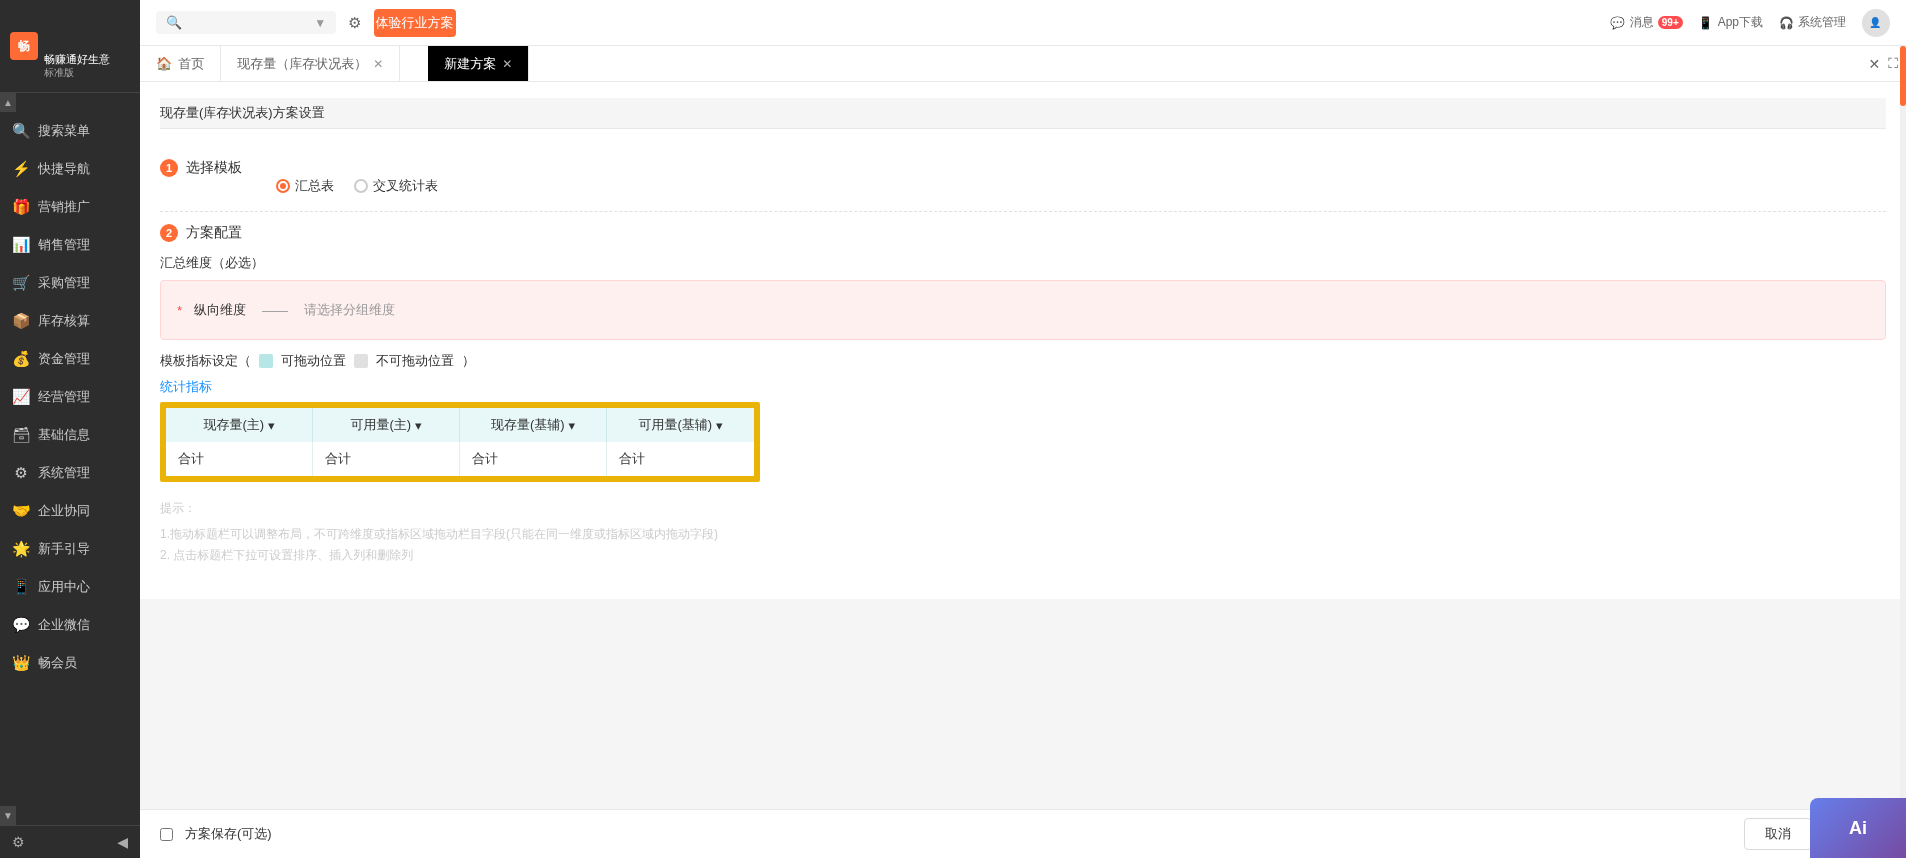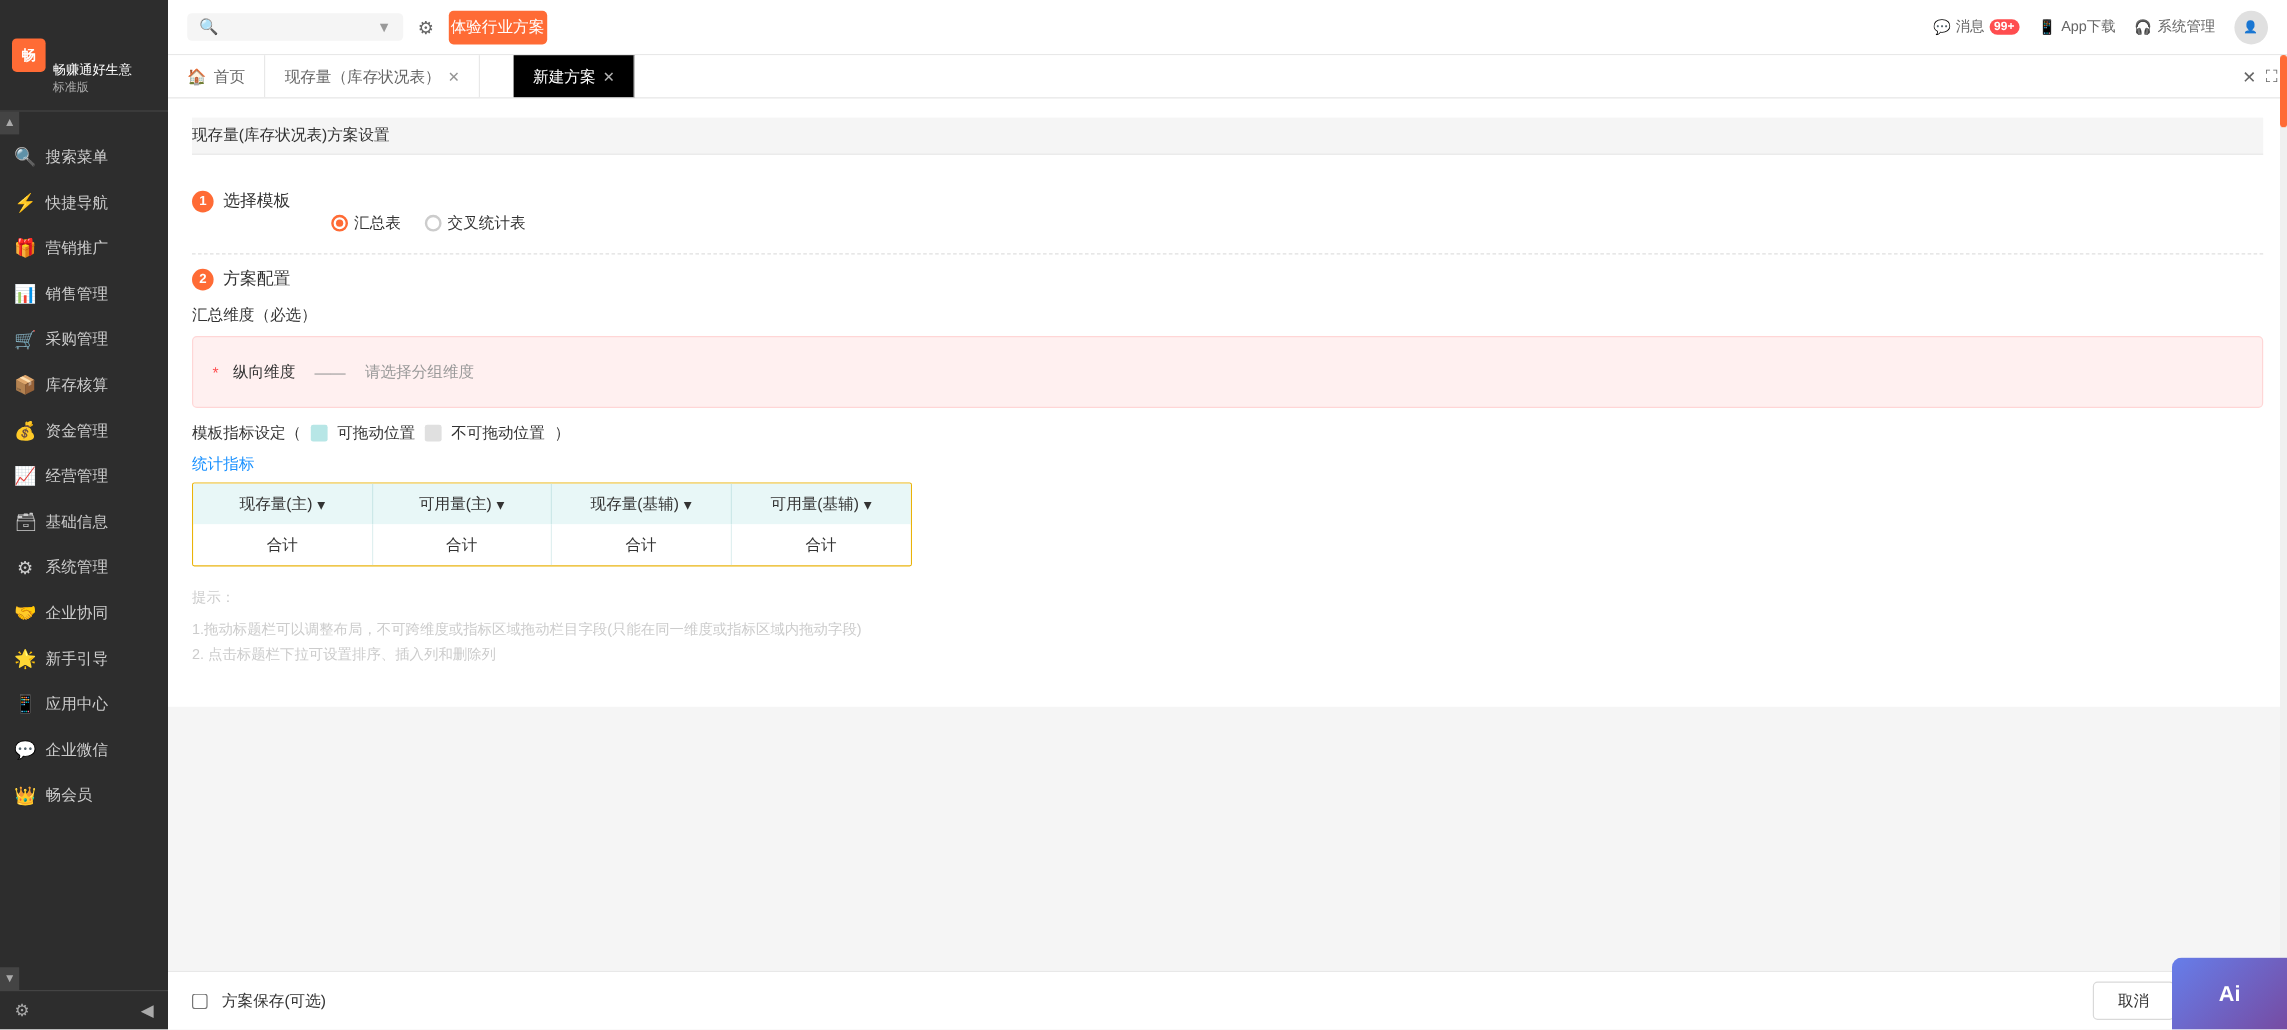--- a/index.html
+++ b/index.html
@@ -246,21 +246,21 @@
       display: inline-block;
       width: 14px; height: 14px; border-radius: 2px;
       background: #e0e0e0;
       vertical-align: middle;
     }
 
     .stats-section { margin-top: 8px; }
     .stats-title { color: #1890ff; font-size: 13px; margin-bottom: 6px; }
 
     .stats-table {
-      border: 1px solid #eab308;
+      border: 6px solid #eab308;
       border-radius: 2px;
       overflow: hidden;
       width: 600px;
     }
     .stats-header-row {
       display: grid;
       grid-template-columns: repeat(4, 1fr);
       background: #e8f7f7;
     }
     .stats-header-cell {
@@ -271,21 +271,21 @@
       cursor: pointer;
     }
     .stats-header-cell:last-child { border-right: none; }
     .stats-data-row {
       display: grid;
       grid-template-columns: repeat(4, 1fr);
       background: #fff;
     }
     .stats-data-cell {
       padding: 8px 12px;
-      text-align: center;
+      text-align: left;
       border-right: 1px solid #e0f0f0;
       font-size: 13px; color: #333;
     }
     .stats-data-cell:last-child { border-right: none; }
 
     
     .tips-section {
       margin-top: 16px;
       color: #bbb; font-size: 12px;
       line-height: 1.8;

